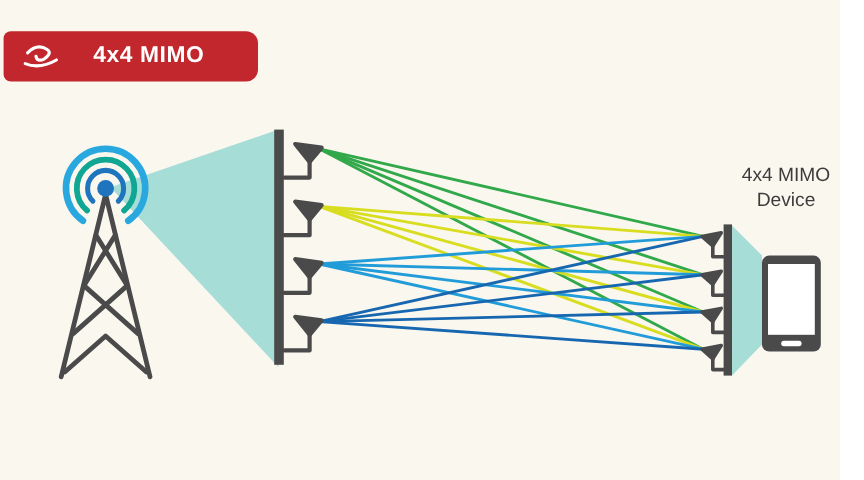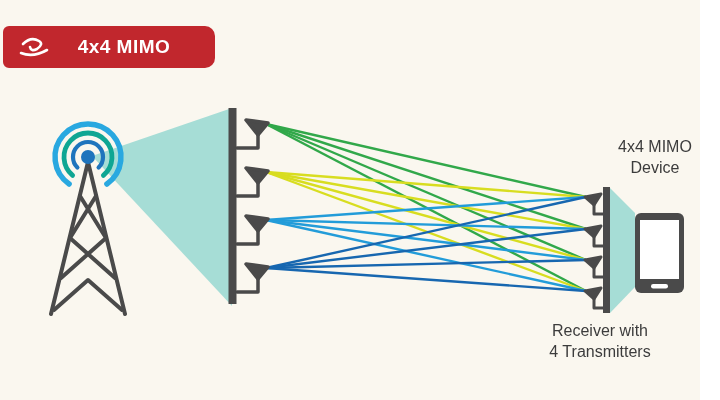--- a/index.html
+++ b/index.html
@@ -130,17 +130,15 @@
       </g>
     </g>
 
     <g>
       <rect x="635" y="213" width="49" height="80" rx="6" fill="#4A4A4A"></rect>
       <rect x="640" y="220" width="39" height="59" fill="#FFFFFF"></rect>
       <rect x="651" y="284" width="17" height="4.5" rx="2.2" fill="#FFFFFF"></rect>
     </g>
   </svg>
 
-  <div class="caption rx">Receiver with
-4 Transmitters</div>
   <div class="caption device">4x4 MIMO
 Device</div>
 </div>
 
 </body></html>

